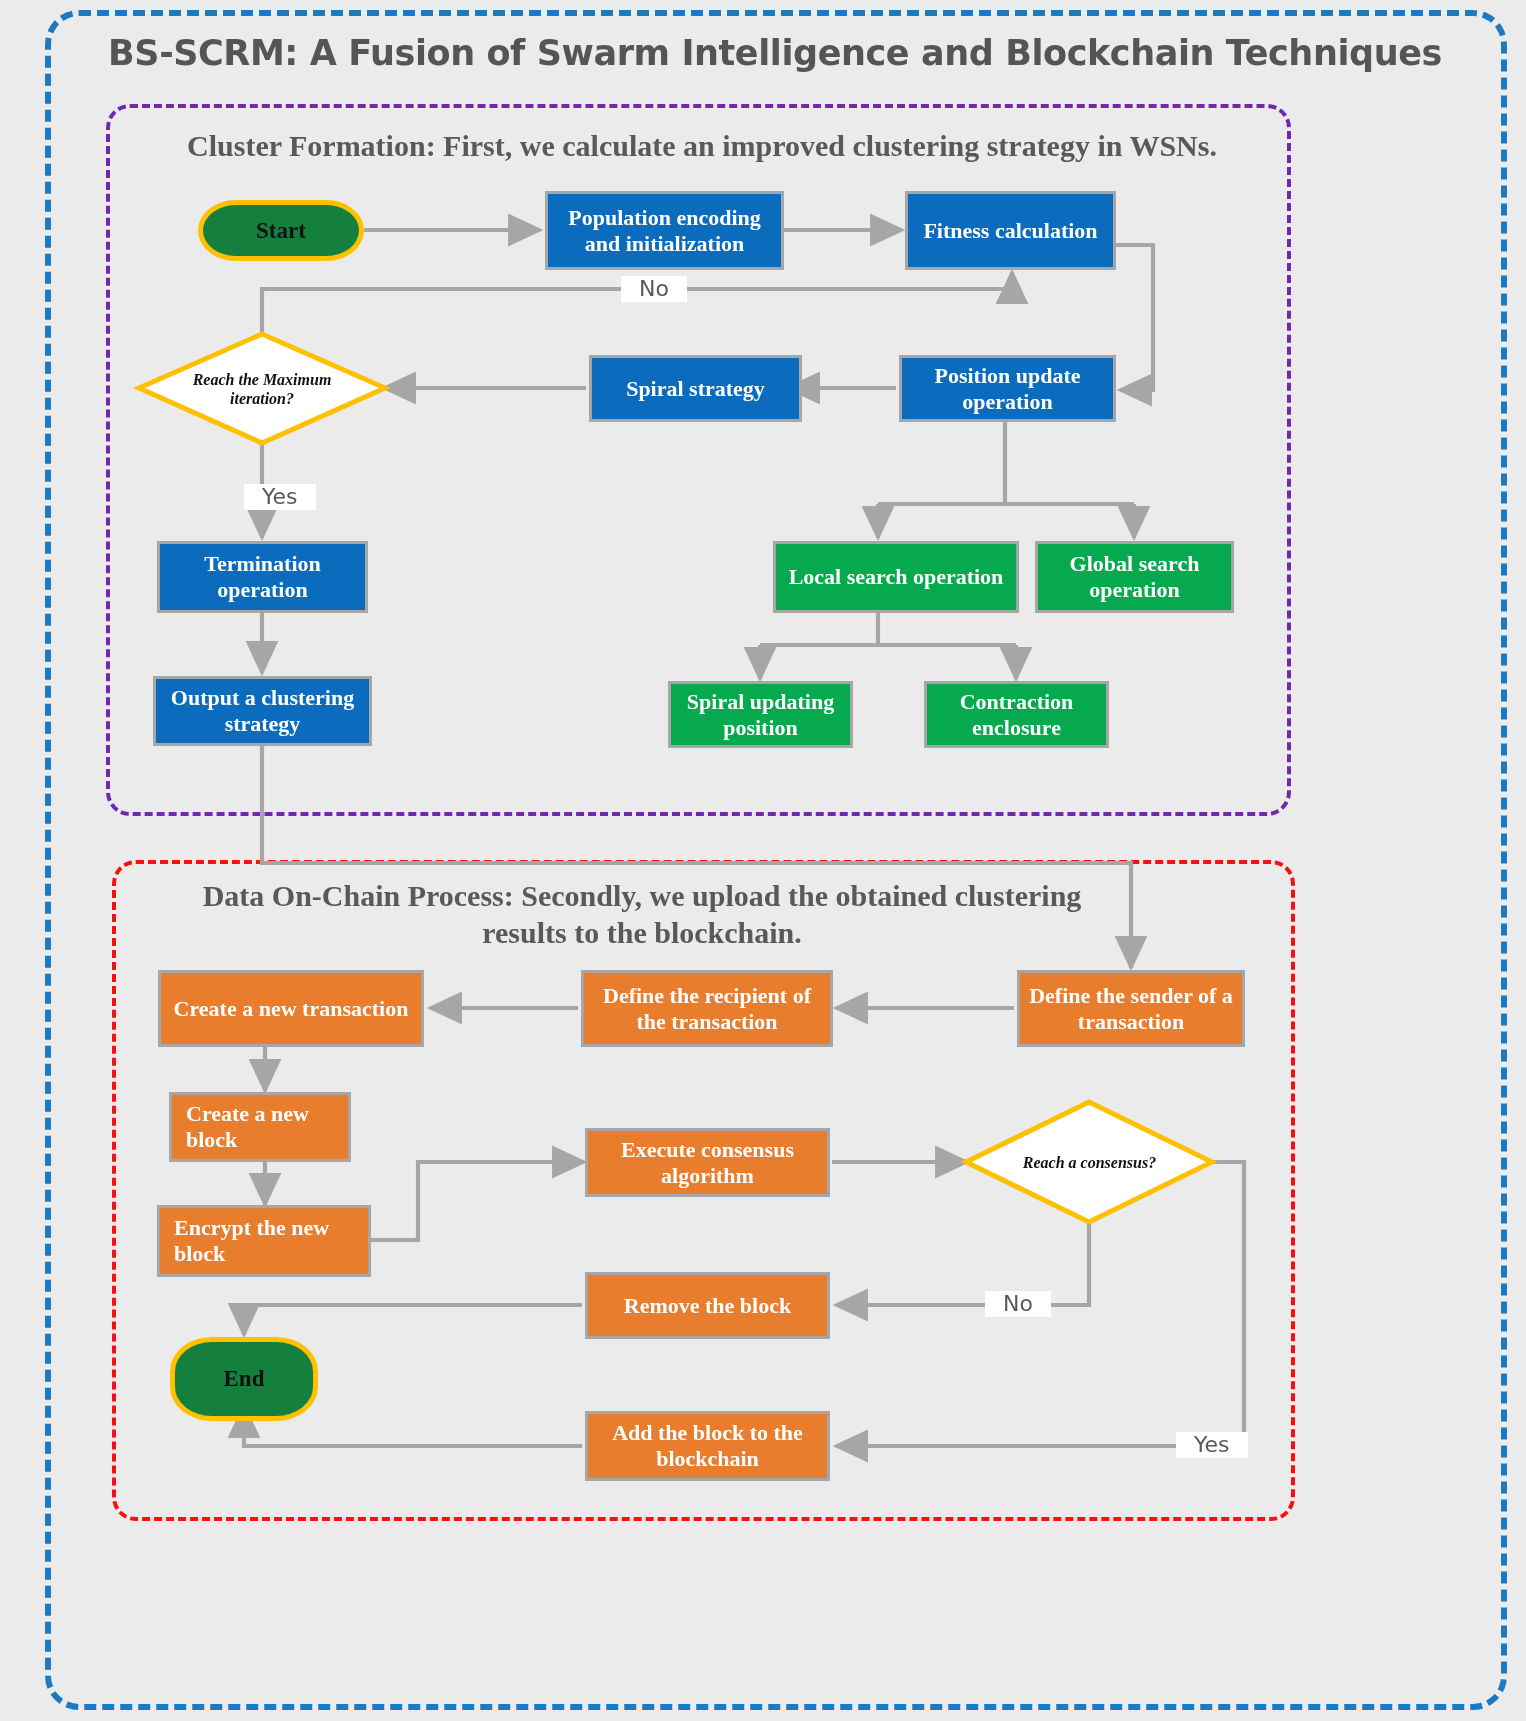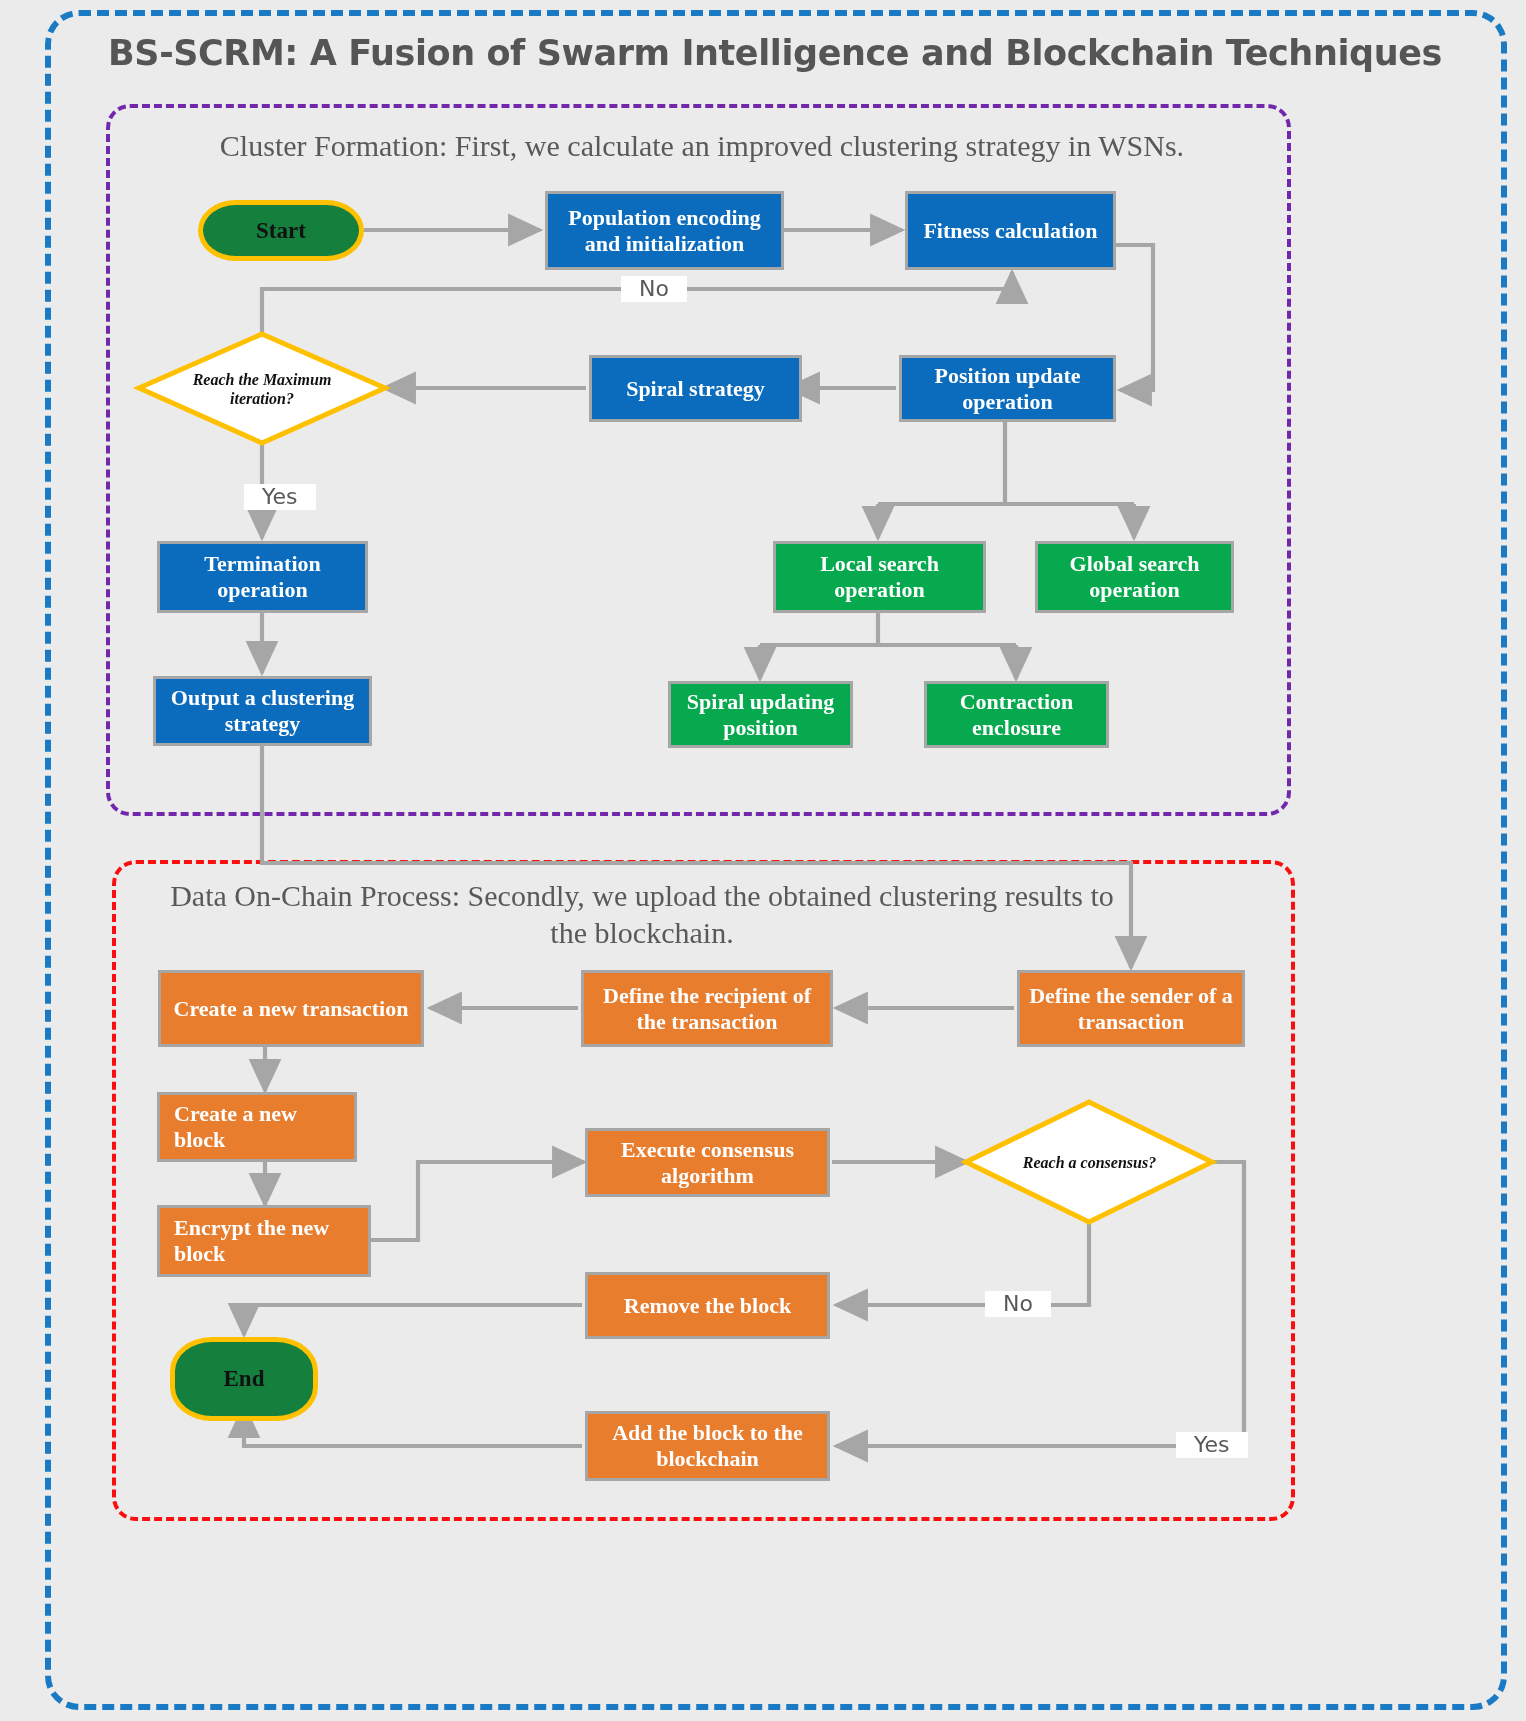--- a/index.html
+++ b/index.html
@@ -9,21 +9,21 @@
   
   .frame{position:absolute;box-sizing:border-box;background:transparent;}
   #frame-outer{left:33px;top:10px;width:1462px;height:1700px;border:6px dashed #1a7ac4;border-radius:34px;}
   #frame-cluster{left:94px;top:104px;width:1185px;height:712px;border:4px dashed #7228ac;border-radius:24px;}
   #frame-chain{left:100px;top:860px;width:1183px;height:661px;border:4px dashed #fa0f0f;border-radius:24px;}
 
   
   #main-title{position:absolute;left:0;top:33px;width:1526px;text-align:center;
     font-family:"DejaVu Sans","Liberation Sans",sans-serif;font-weight:bold;
     font-size:35px;color:#555555;letter-spacing:-0.4px;}
-  .section-title{position:absolute;text-align:center;font-weight:normal;color:#595959;
+  .section-title{position:absolute;text-align:center;font-weight:bold;color:#595959;
     font-family:"Liberation Serif",serif;line-height:1.22;}
   #cluster-title{left:120px;top:128px;width:1140px;font-size:30px;}
   #chain-title{left:150px;top:878px;width:960px;font-size:30px;}
 
   
   .node{position:absolute;box-sizing:border-box;display:flex;align-items:center;
     justify-content:center;text-align:center;font-weight:bold;line-height:1.18;}
   .proc{border:3px solid #a6a6a6;color:#ffffff;font-size:22px;padding:2px 6px;}
   .blue{background:#0b6cbd;}
   .green{background:#07a94e;}
@@ -126,35 +126,35 @@
   <div class="diamond-label" style="left:150px;top:345px;width:200px;height:88px;">Reach the Maximum iteration?</div>
 
   <div class="node proc blue" style="left:577px;top:355px;width:213px;height:67px;">Spiral strategy</div>
 
   <div class="node proc blue" style="left:887px;top:355px;width:217px;height:67px;">Position update operation</div>
 
   <div class="node proc blue" style="left:145px;top:541px;width:211px;height:72px;">Termination operation</div>
 
   <div class="node proc blue" style="left:141px;top:676px;width:219px;height:70px;">Output a clustering strategy</div>
 
-  <div class="node proc green" style="left:761px;top:541px;width:213px;height:72px;">Local search operation</div>
+  <div class="node proc green" style="left:761px;top:541px;width:246px;height:72px;">Local search operation</div>
 
   <div class="node proc green" style="left:1023px;top:541px;width:199px;height:72px;">Global search operation</div>
 
   <div class="node proc green" style="left:656px;top:681px;width:185px;height:67px;">Spiral updating position</div>
 
   <div class="node proc green" style="left:912px;top:681px;width:185px;height:67px;">Contraction enclosure</div>
 
   <div class="node proc orange" style="left:146px;top:970px;width:266px;height:77px;">Create a new transaction</div>
 
   <div class="node proc orange" style="left:569px;top:970px;width:252px;height:77px;">Define the recipient of the transaction</div>
 
   <div class="node proc orange" style="left:1005px;top:970px;width:228px;height:77px;">Define the sender of a transaction</div>
 
-  <div class="node proc orange proc-left" style="left:145px;top:1092px;width:200px;height:70px;">Create a new block</div>
+  <div class="node proc orange proc-left" style="left:157px;top:1092px;width:182px;height:70px;">Create a new block</div>
 
   <div class="node proc orange proc-left" style="left:145px;top:1205px;width:214px;height:72px;">Encrypt the new block</div>
 
   <div class="node proc orange" style="left:573px;top:1128px;width:245px;height:69px;">Execute consensus algorithm</div>
 
   <div class="diamond-label" style="left:990px;top:1128px;width:175px;height:70px;">Reach a consensus?</div>
 
   <div class="node proc orange" style="left:573px;top:1272px;width:245px;height:67px;">Remove the block</div>
 
   <div class="node proc orange" style="left:573px;top:1411px;width:245px;height:70px;">Add the block to the blockchain</div>

